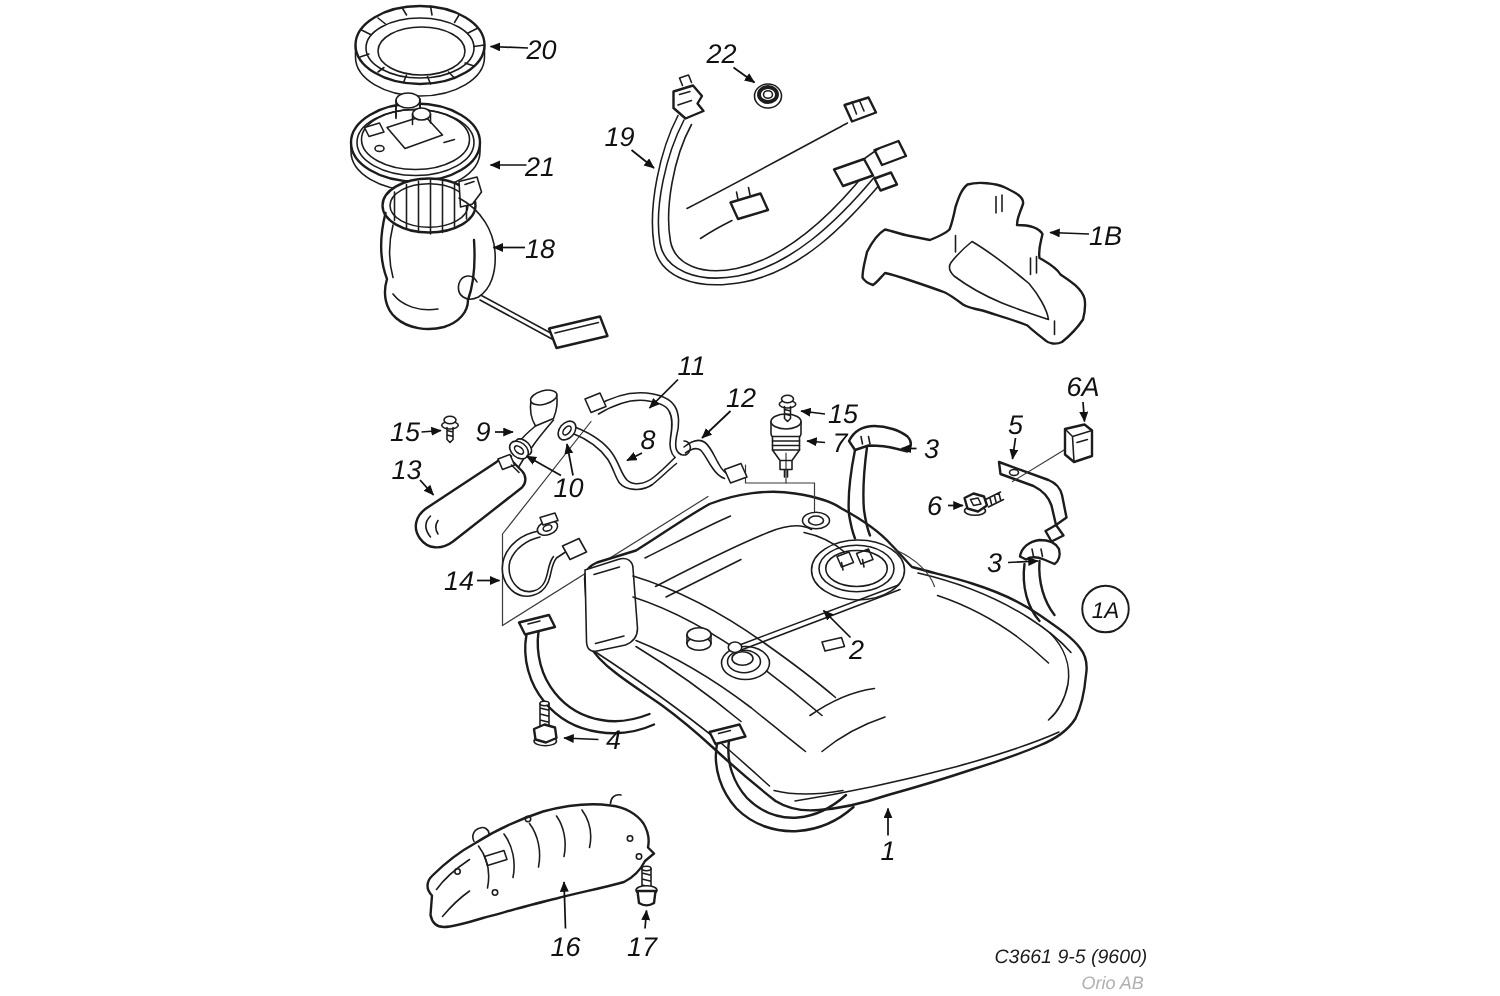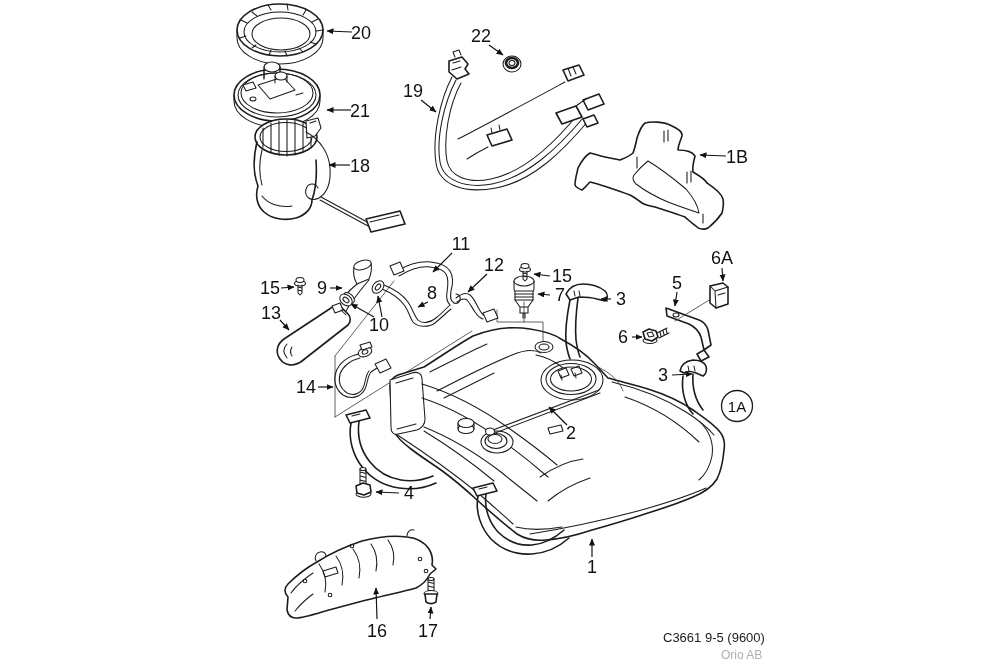--- a/index.html
+++ b/index.html
@@ -1,17 +1,17 @@
 <!DOCTYPE html>
 <html><head>
 <meta charset="utf-8">
 <style>
   html,body{margin:0;padding:0;background:#ffffff;}
   .stage{position:relative;width:1000px;height:664px;background:#ffffff;overflow:hidden;
-         font-family:"Liberation Sans",sans-serif;}
+         font-family:"Liberation Sans",sans-serif;font-style:italic;}
   svg{display:block;position:absolute;left:0;top:0;}
   
   .ol{fill:none;stroke:#1c1c1c;stroke-width:1.6;stroke-linecap:round;stroke-linejoin:round;}
   .ow{fill:#ffffff;stroke:#1c1c1c;stroke-width:1.6;stroke-linecap:round;stroke-linejoin:round;}
   .md{fill:none;stroke:#1c1c1c;stroke-width:1.05;stroke-linecap:round;stroke-linejoin:round;}
   .mw{fill:#ffffff;stroke:#1c1c1c;stroke-width:1.05;stroke-linecap:round;stroke-linejoin:round;}
   .th{fill:none;stroke:#3a3a3a;stroke-width:0.8;stroke-linecap:round;}
   .ld{fill:none;stroke:#111111;stroke-width:1.15;}
   .lbl{font-size:18px;fill:#111111;}
   .lbl-s{font-size:15px;fill:#111111;}

